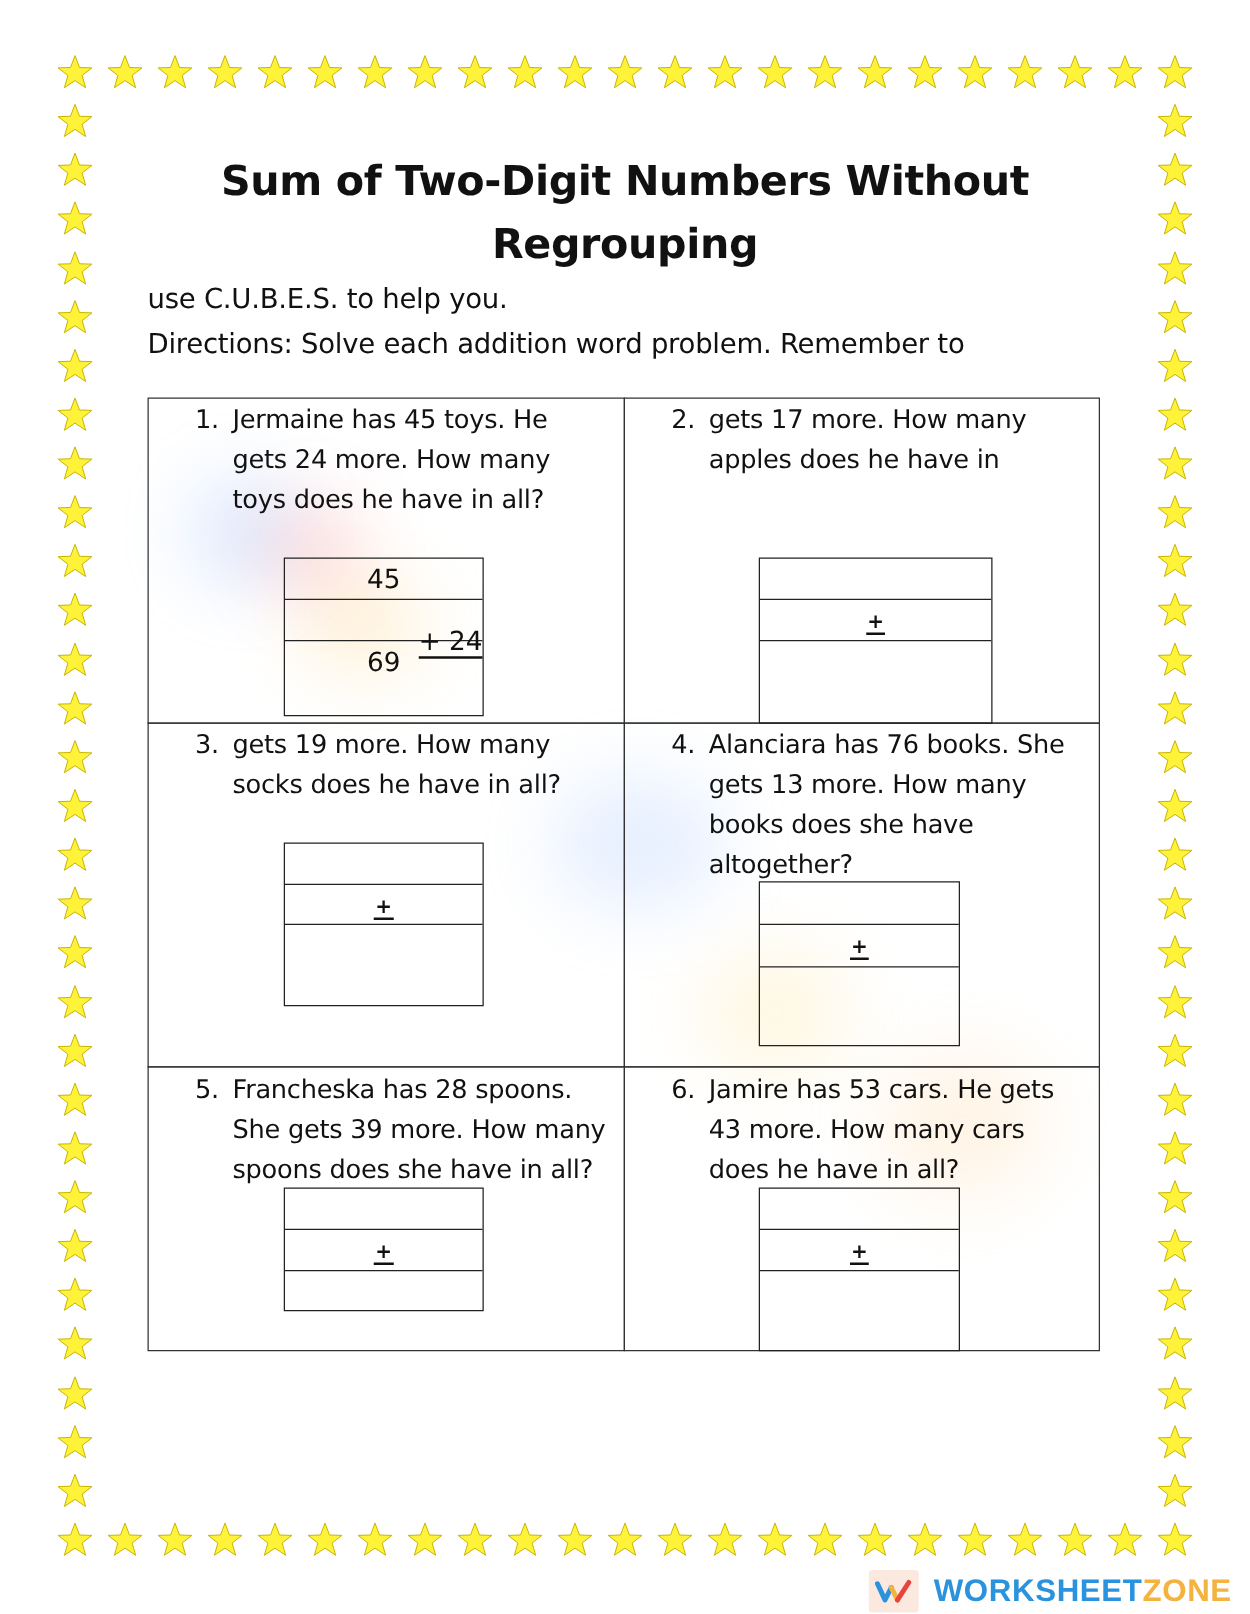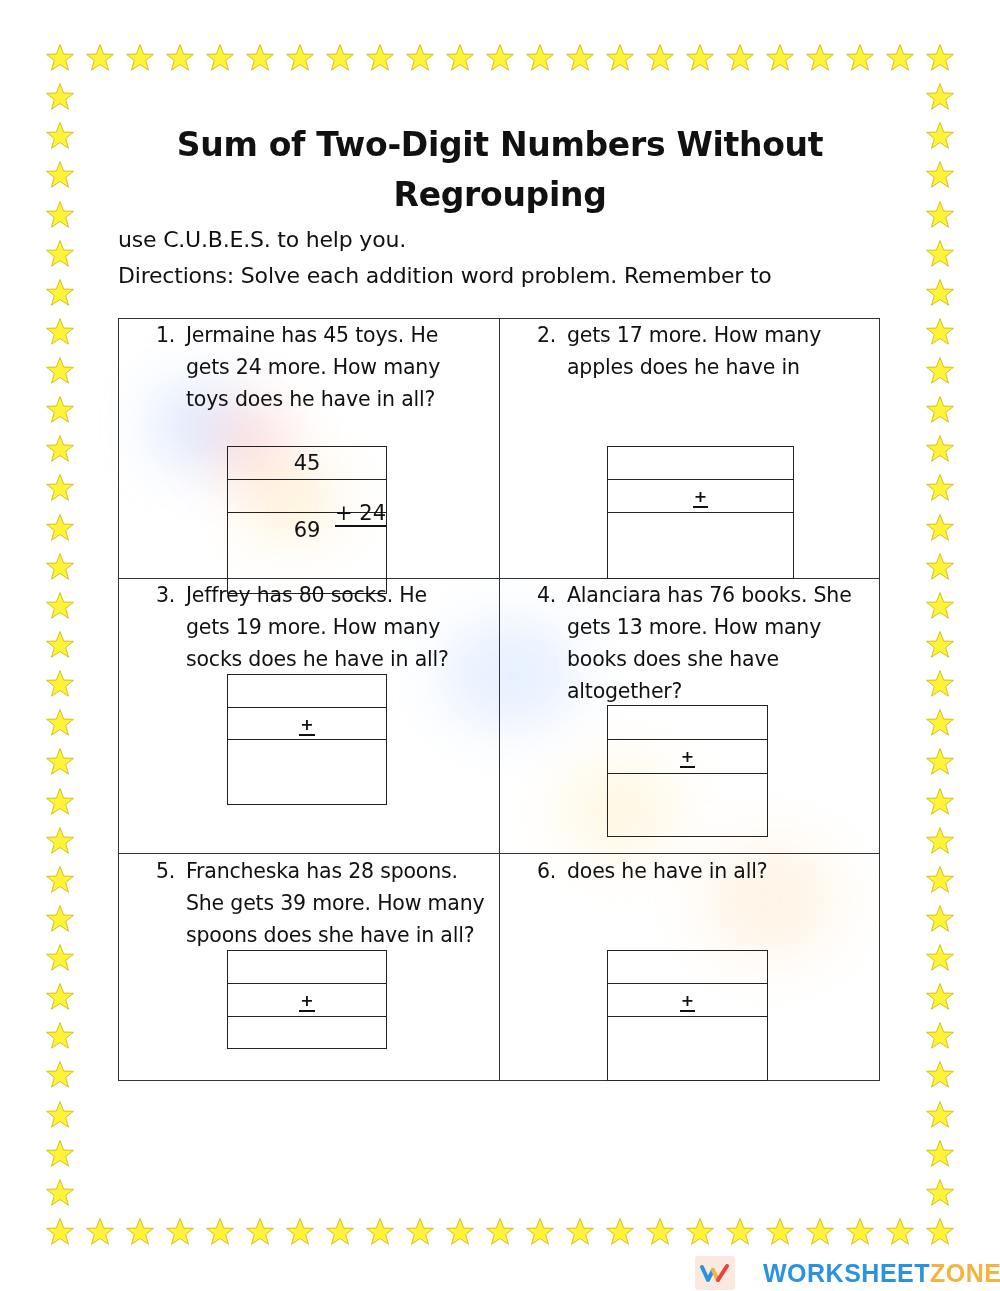--- a/index.html
+++ b/index.html
@@ -16,21 +16,21 @@
   .q { position:absolute; font-size:20.5px; line-height:32px; letter-spacing:-0.2px; }
   .q .num { position:absolute; left:-30px; top:0; }
   .box { position:absolute; border:1px solid #222; box-sizing:border-box; background:transparent; }
   .row { position:absolute; left:0; right:0; border-top:1px solid #222; }
   .cellval { position:absolute; left:0; right:0; text-align:center; font-size:21px; line-height:32px; }
   .plus { position:absolute; left:0; right:0; text-align:center; font-size:16px; font-weight:bold; line-height:20px; }
   .plus span { border-bottom:2px solid #111; padding:0 1px; }
   .u { border-bottom:2px solid #111; }
   .logo { position:absolute; left:695px; top:1256px; height:34px; display:flex; align-items:center; }
   .logo-mark { width:40px; height:34px; background:#fbe9df; border-radius:3px; display:flex; align-items:center; justify-content:center; }
-  .logo-text { margin-left:28px; font-family:"Liberation Sans", sans-serif; font-weight:bold; font-size:25px; letter-spacing:0.5px; }
+  .logo-text { margin-left:12px; font-family:"Liberation Sans", sans-serif; font-weight:bold; font-size:25px; letter-spacing:0.5px; }
 </style>
 </head>
 <body>
 
 <div class="wm" style="left:150px;top:380px;width:90px;height:90px;background:#8fb6ff;"></div>
 <div class="wm" style="left:210px;top:400px;width:80px;height:80px;background:#ff8f8f;"></div>
 <div class="wm" style="left:240px;top:460px;width:100px;height:80px;background:#ffd27a;"></div>
 <div class="wm" style="left:440px;top:620px;width:140px;height:110px;background:#a9c9ff;"></div>
 <div class="wm" style="left:700px;top:840px;width:140px;height:120px;background:#ffd9a8;"></div>
 <div class="wm" style="left:560px;top:760px;width:120px;height:100px;background:#ffe39a;"></div>
@@ -574,21 +574,21 @@
   <div class="cell" style="left:381px;top:260px;width:381px;height:276px;"></div>
   <div class="cell" style="left:0;top:535px;width:382px;height:228px;"></div>
   <div class="cell" style="left:381px;top:535px;width:381px;height:228px;"></div>
 
   <div class="q" style="left:68px;top:1px;width:310px;">
     <span class="num">1.</span>
     <div>Jermaine has 45 toys. He</div>
     <div>gets 24 more. How many</div>
     <div>toys does he have in all?</div>
   </div>
-  <div class="box" style="left:109px;top:128px;width:160px;height:148px;">
+  <div class="box" style="left:109px;top:128px;width:160px;height:127px;">
     <div class="row" style="top:32px;"></div>
     <div class="row" style="top:65px;"></div>
     <div class="cellval" style="top:0;">45</div>
     <div class="cellval" style="top:50px;text-align:right;"><span class="u">+ 24</span></div>
     <div class="cellval" style="top:67px;">69</div>
   </div>
 
   <div class="q" style="left:449px;top:1px;width:310px;">
     <span class="num">2.</span>
     <div>gets 17 more. How many</div>
@@ -597,21 +597,20 @@
   <div class="box" style="left:489px;top:128px;width:187px;height:133px;">
     <div class="row" style="top:32px;"></div>
     <div class="row" style="top:65px;"></div>
     <div class="cellval" style="top:0;height:32px;"></div>
     <div class="plus" style="top:40px;"><span>+</span></div>
     <div class="cellval" style="top:67px;height:64px;"></div>
   </div>
 
   <div class="q" style="left:68px;top:261px;width:310px;">
     <span class="num">3.</span>
-    <div>Jeffrey has 80 socks. He</div>
     <div>gets 19 more. How many</div>
     <div>socks does he have in all?</div>
   </div>
   <div class="box" style="left:109px;top:356px;width:160px;height:131px;">
     <div class="row" style="top:32px;"></div>
     <div class="row" style="top:64px;"></div>
     <div class="cellval" style="top:0;height:32px;"></div>
     <div class="plus" style="top:40px;"><span>+</span></div>
     <div class="cellval" style="top:66px;height:64px;"></div>
   </div>
@@ -640,20 +639,22 @@
   <div class="box" style="left:109px;top:632px;width:160px;height:99px;">
     <div class="row" style="top:32px;"></div>
     <div class="row" style="top:65px;"></div>
     <div class="cellval" style="top:0;height:32px;"></div>
     <div class="plus" style="top:40px;"><span>+</span></div>
     <div class="cellval" style="top:66px;height:32px;"></div>
   </div>
 
   <div class="q" style="left:449px;top:537px;width:310px;">
     <span class="num">6.</span>
+    <div>Jamire has 53 cars. He gets</div>
+    <div>43 more. How many cars</div>
     <div>does he have in all?</div>
   </div>
   <div class="box" style="left:489px;top:632px;width:161px;height:131px;">
     <div class="row" style="top:32px;"></div>
     <div class="row" style="top:65px;"></div>
     <div class="cellval" style="top:0;height:32px;"></div>
     <div class="plus" style="top:40px;"><span>+</span></div>
     <div class="cellval" style="top:66px;height:64px;"></div>
   </div>
 </div>

